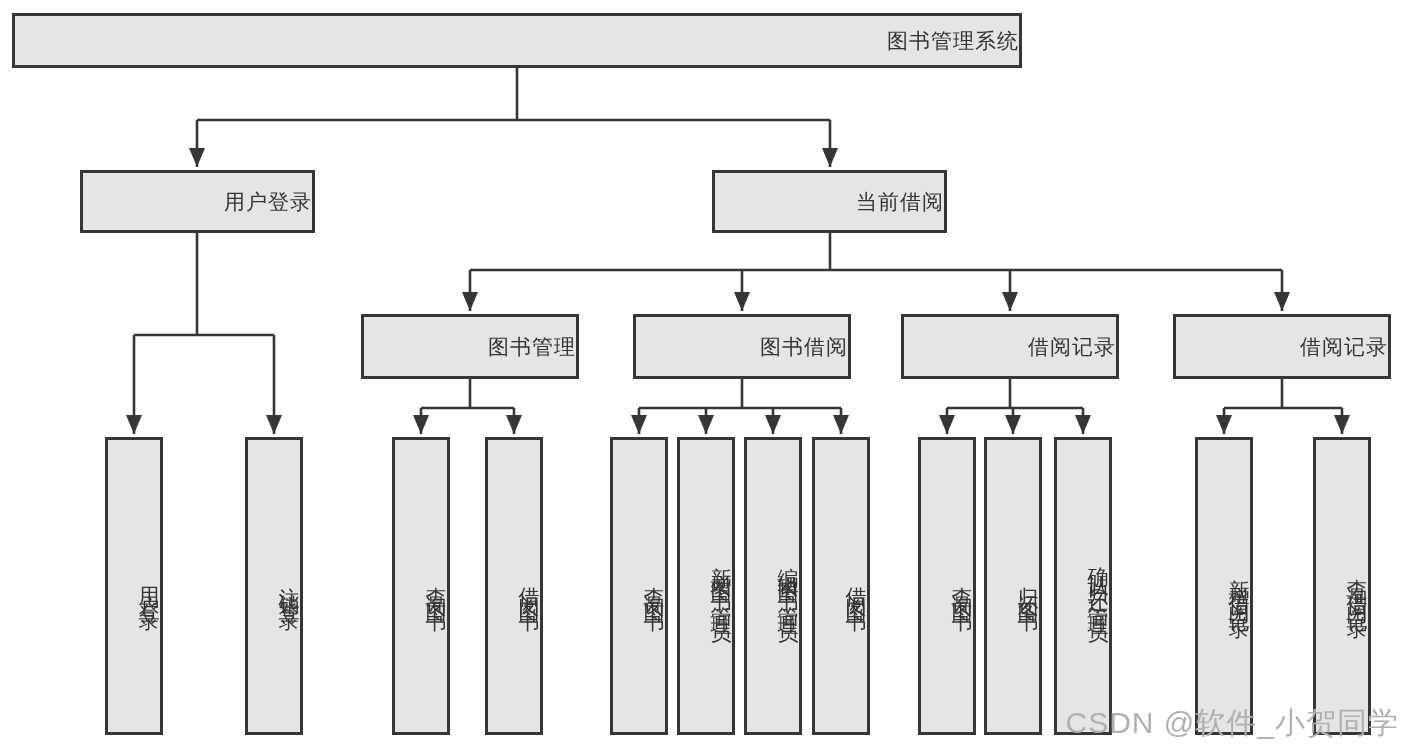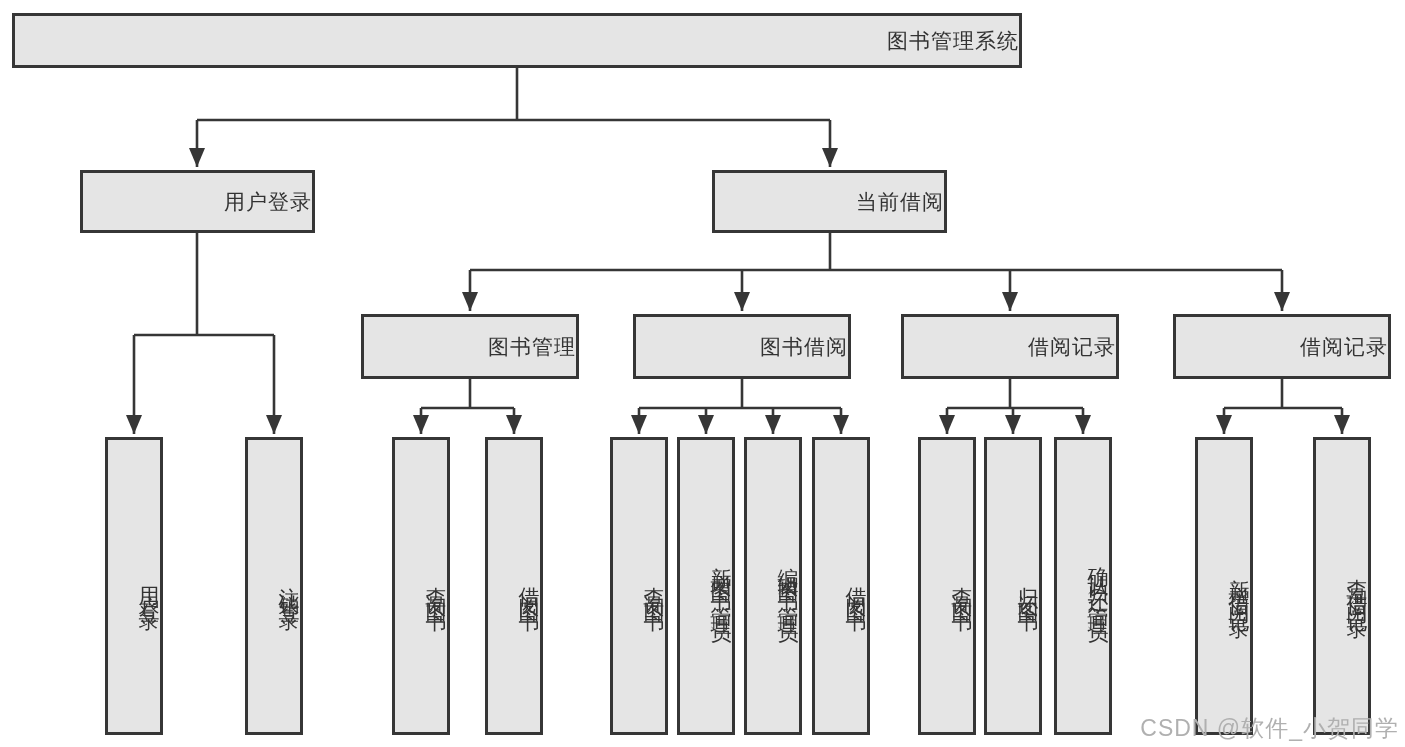--- a/index.html
+++ b/index.html
@@ -53,21 +53,21 @@
     text-orientation: mixed;
     font-size: 21px;
     letter-spacing: 8px;
     line-height: 1;
     white-space: nowrap;
   }
   .watermark {
     position: absolute;
     right: 6px;
     bottom: 3px;
-    font-size: 23px;
+    font-size: 30px;
     color: var(--watermark);
     letter-spacing: 1px;
     z-index: 5;
     white-space: nowrap;
   }
 </style>
 </head>
 <body>
 
 <div class="canvas">

